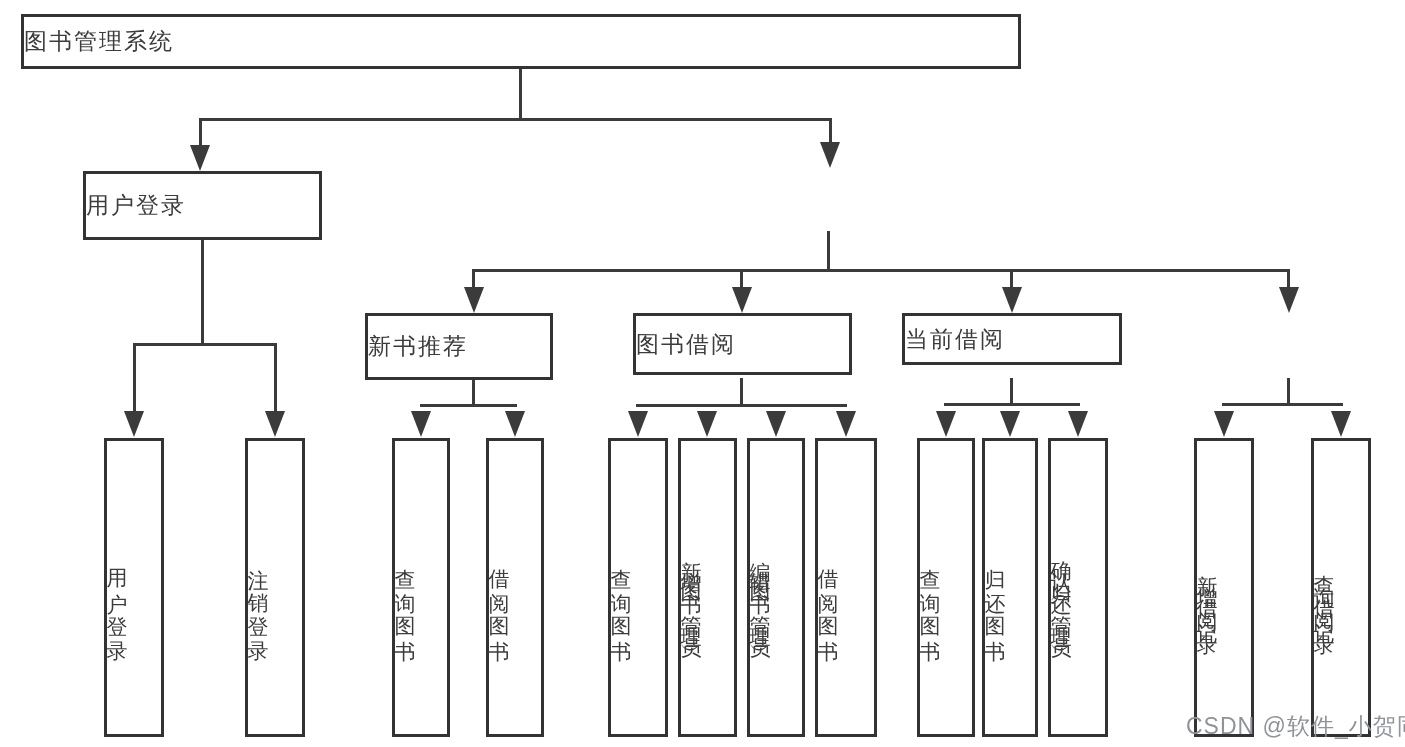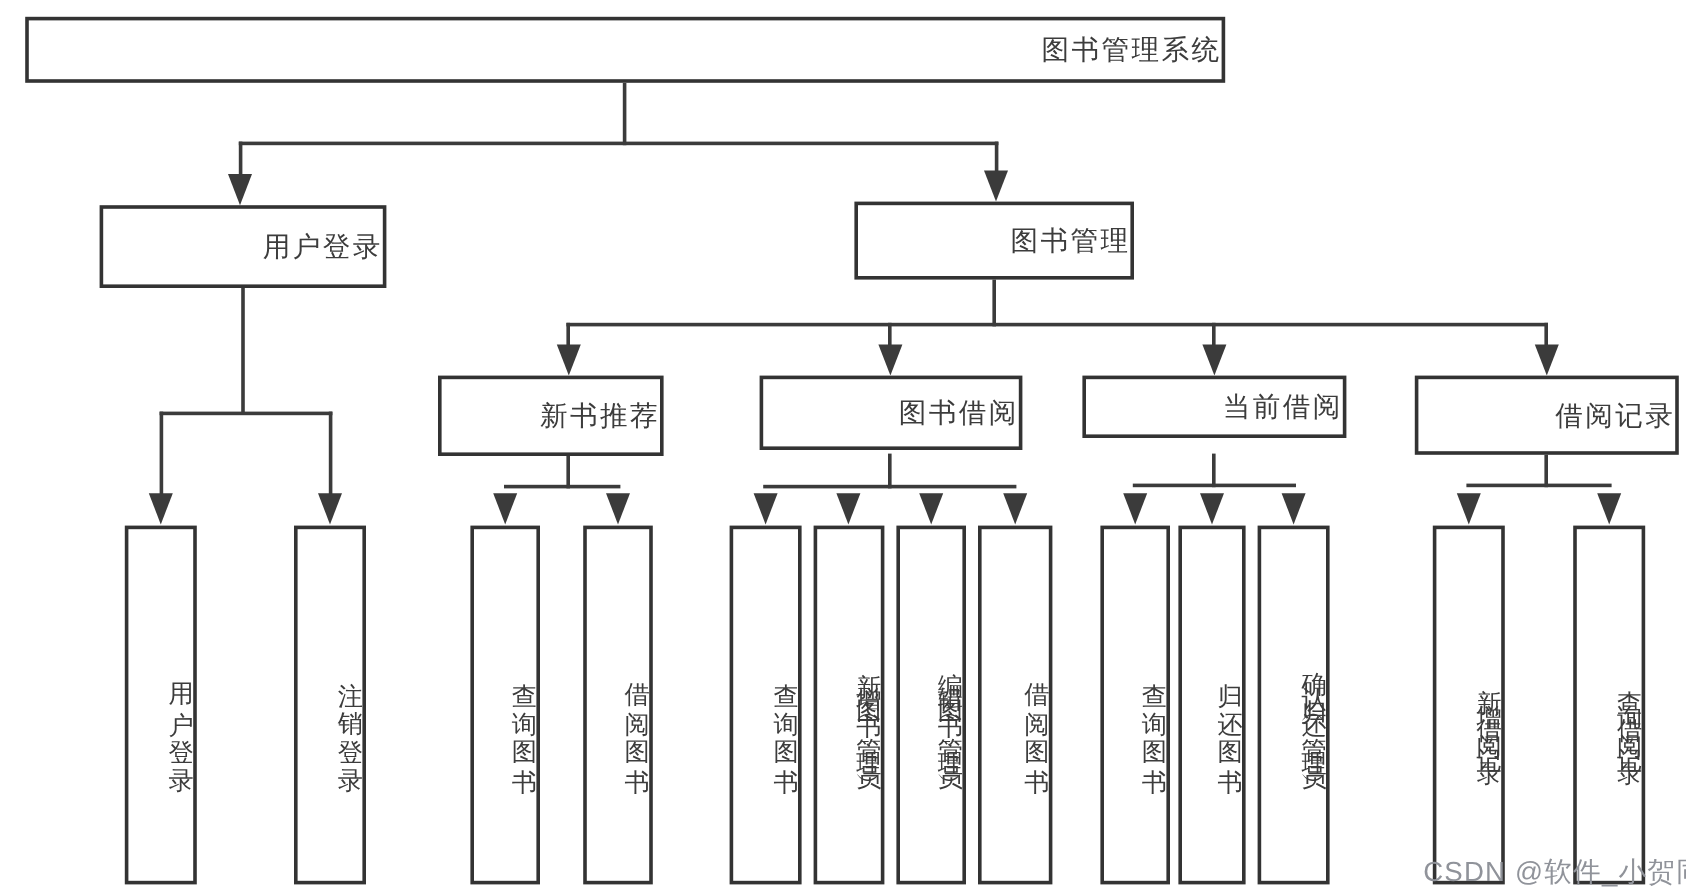--- a/index.html
+++ b/index.html
@@ -3,21 +3,21 @@
 <meta charset="utf-8">
 <style>
   html,body { margin:0; padding:0; background:#ffffff; }
   .canvas {
     position:relative; width:1405px; height:747px; background:#ffffff;
     font-family:"Liberation Sans","DejaVu Sans",sans-serif; overflow:hidden;
   }
   .box {
     position:absolute; box-sizing:border-box;
     border:3px solid #333333; background:#ffffff;
-    display:flex; align-items:center; justify-content:flex-end;
+    display:flex; align-items:center; justify-content:flex-start;
   }
   .hlabel { font-size:23px; color:#3c3c3c; letter-spacing:2px; white-space:nowrap; }
   .vlabel {
     writing-mode:vertical-rl; text-orientation:mixed;
     font-size:21px; color:#3c3c3c; line-height:1; white-space:nowrap;
   }
   .sp24 { letter-spacing:24px; margin-top:24px; }
   .sp12 { letter-spacing:12px; margin-top:12px; }
   .sp11 { letter-spacing:11px; margin-top:11px; }
   .vline { position:absolute; width:3px; background:#3b3b3b; }
@@ -85,35 +85,29 @@
   <div class="arrow" style="left:1214px;top:411px"></div>
   <div class="arrow" style="left:1331px;top:411px"></div>
 
   <div class="box" style="left:21px;top:14px;width:1000px;height:55px">
     <span class="hlabel">图书管理系统</span>
   </div>
 
   <div class="box" style="left:83px;top:171px;width:239px;height:69px">
     <span class="hlabel">用户登录</span>
   </div>
-  <div class="box" style="left:712px;top:168px;width:233px;height:65px">
-    <span class="hlabel">图书管理</span>
-  </div>
 
   <div class="box" style="left:365px;top:313px;width:188px;height:67px">
     <span class="hlabel">新书推荐</span>
   </div>
   <div class="box" style="left:633px;top:313px;width:219px;height:62px">
     <span class="hlabel">图书借阅</span>
   </div>
   <div class="box" style="left:902px;top:313px;width:220px;height:52px">
     <span class="hlabel">当前借阅</span>
-  </div>
-  <div class="box" style="left:1179px;top:313px;width:220px;height:66px">
-    <span class="hlabel">借阅记录</span>
   </div>
 
   <div class="box" style="left:104px;top:438px;width:60px;height:299px">
     <span class="vlabel sp24">用户登录</span>
   </div>
   <div class="box" style="left:245px;top:438px;width:60px;height:299px">
     <span class="vlabel sp24">注销登录</span>
   </div>
 
   <div class="box" style="left:392px;top:438px;width:58px;height:299px">

